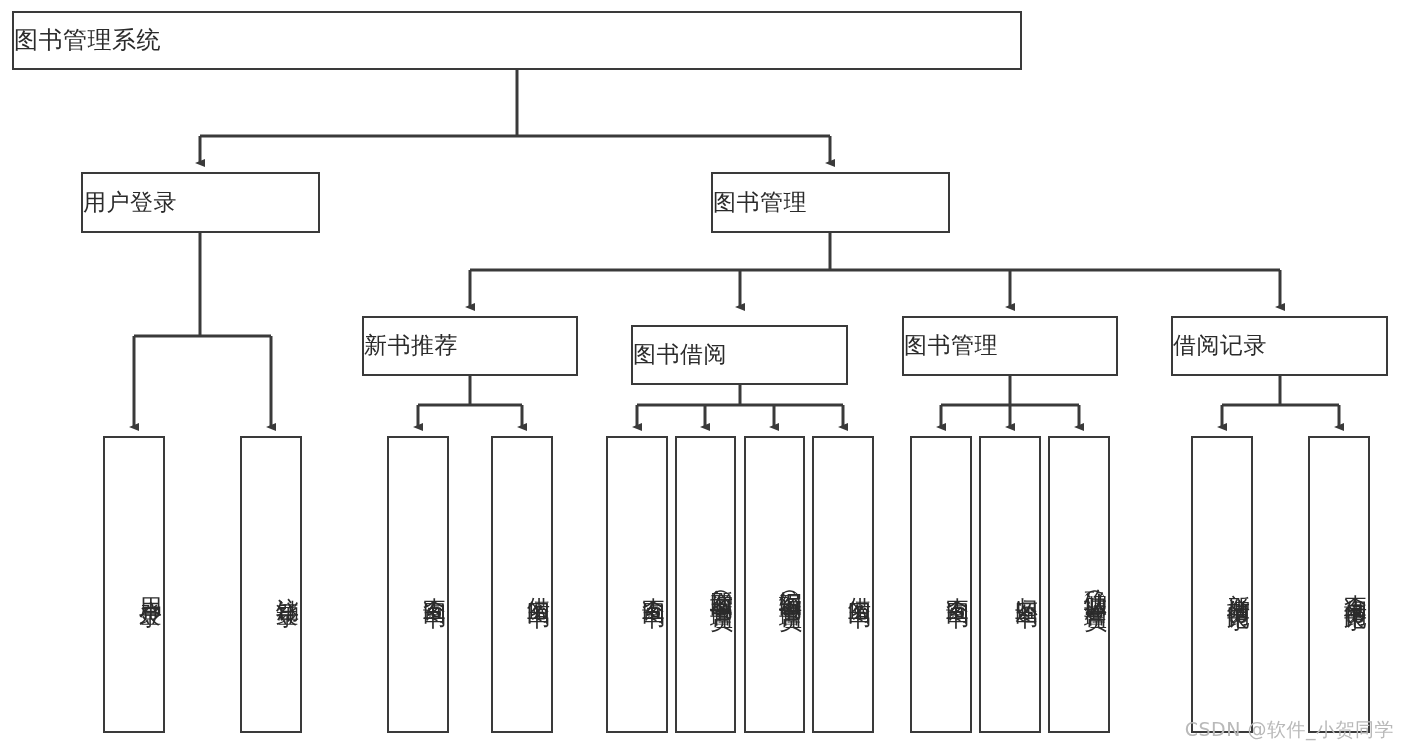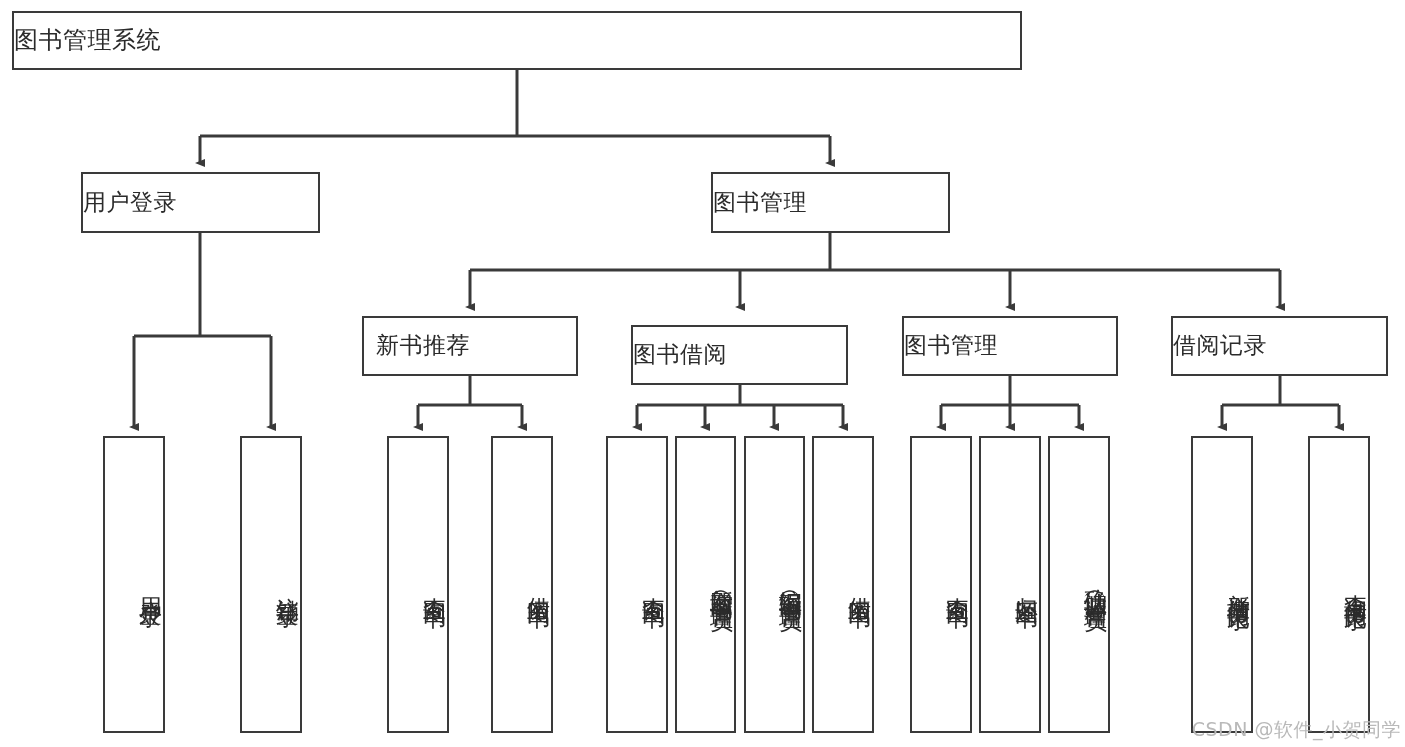--- a/index.html
+++ b/index.html
@@ -57,21 +57,21 @@
     line-height: 1.05;
   }
   .node.vert .vtext {
     writing-mode: vertical-rl;
     text-orientation: upright;
     display: block;
     white-space: nowrap;
   }
   .watermark {
     position: absolute;
-    right: 4px;
+    right: 11px;
     bottom: 4px;
     font-size: 19px;
     color: #b9b9b9;
     letter-spacing: 0.5px;
     z-index: 3;
     white-space: nowrap;
   }
 </style>
 </head>
 <body>
@@ -133,21 +133,21 @@
   </div>
 
   <div class="node horiz" style="left:81px; top:172px; width:239px; height:61px;">
     <span>用户登录</span>
   </div>
 
   <div class="node horiz" style="left:711px; top:172px; width:239px; height:61px;">
     <span>图书管理</span>
   </div>
 
-  <div class="node horiz" style="left:362px; top:316px; width:216px; height:60px;padding-left:12px;">
+  <div class="node horiz" style="left:362px; top:316px; width:216px; height:60px;">
     <span>新书推荐</span>
   </div>
 
   <div class="node horiz" style="left:631px; top:325px; width:217px; height:60px;">
     <span>图书借阅</span>
   </div>
 
   <div class="node horiz" style="left:902px; top:316px; width:216px; height:60px;">
     <span>图书管理</span>
   </div>

